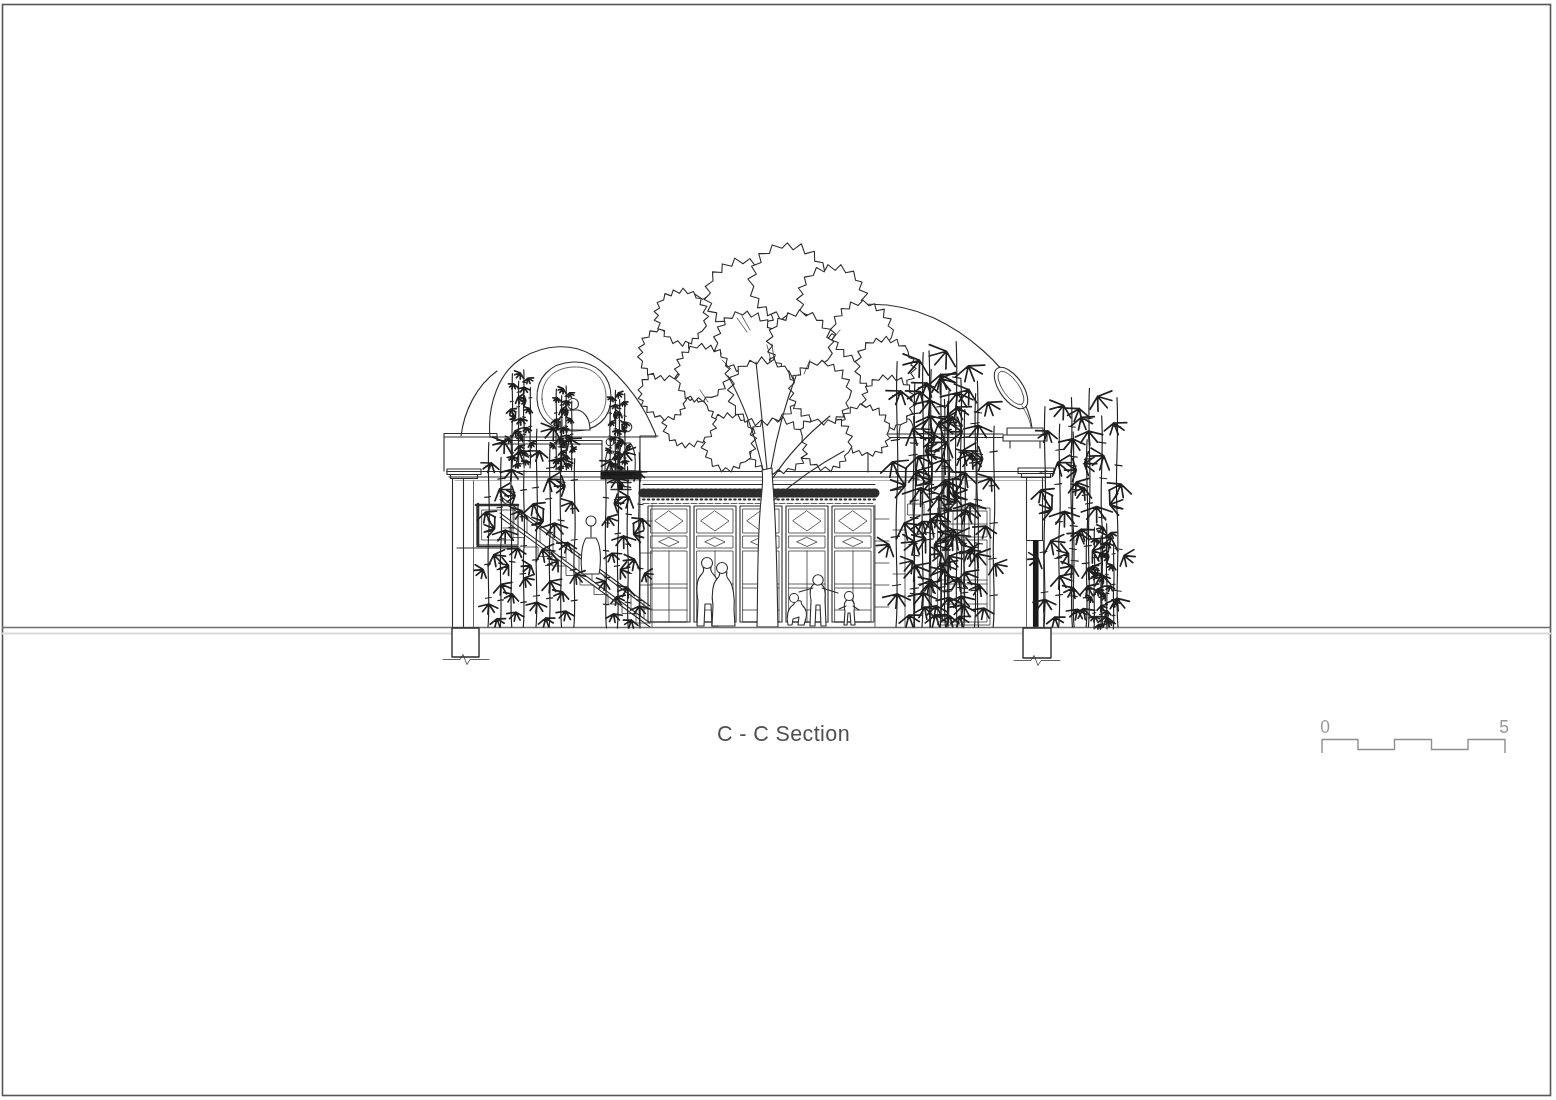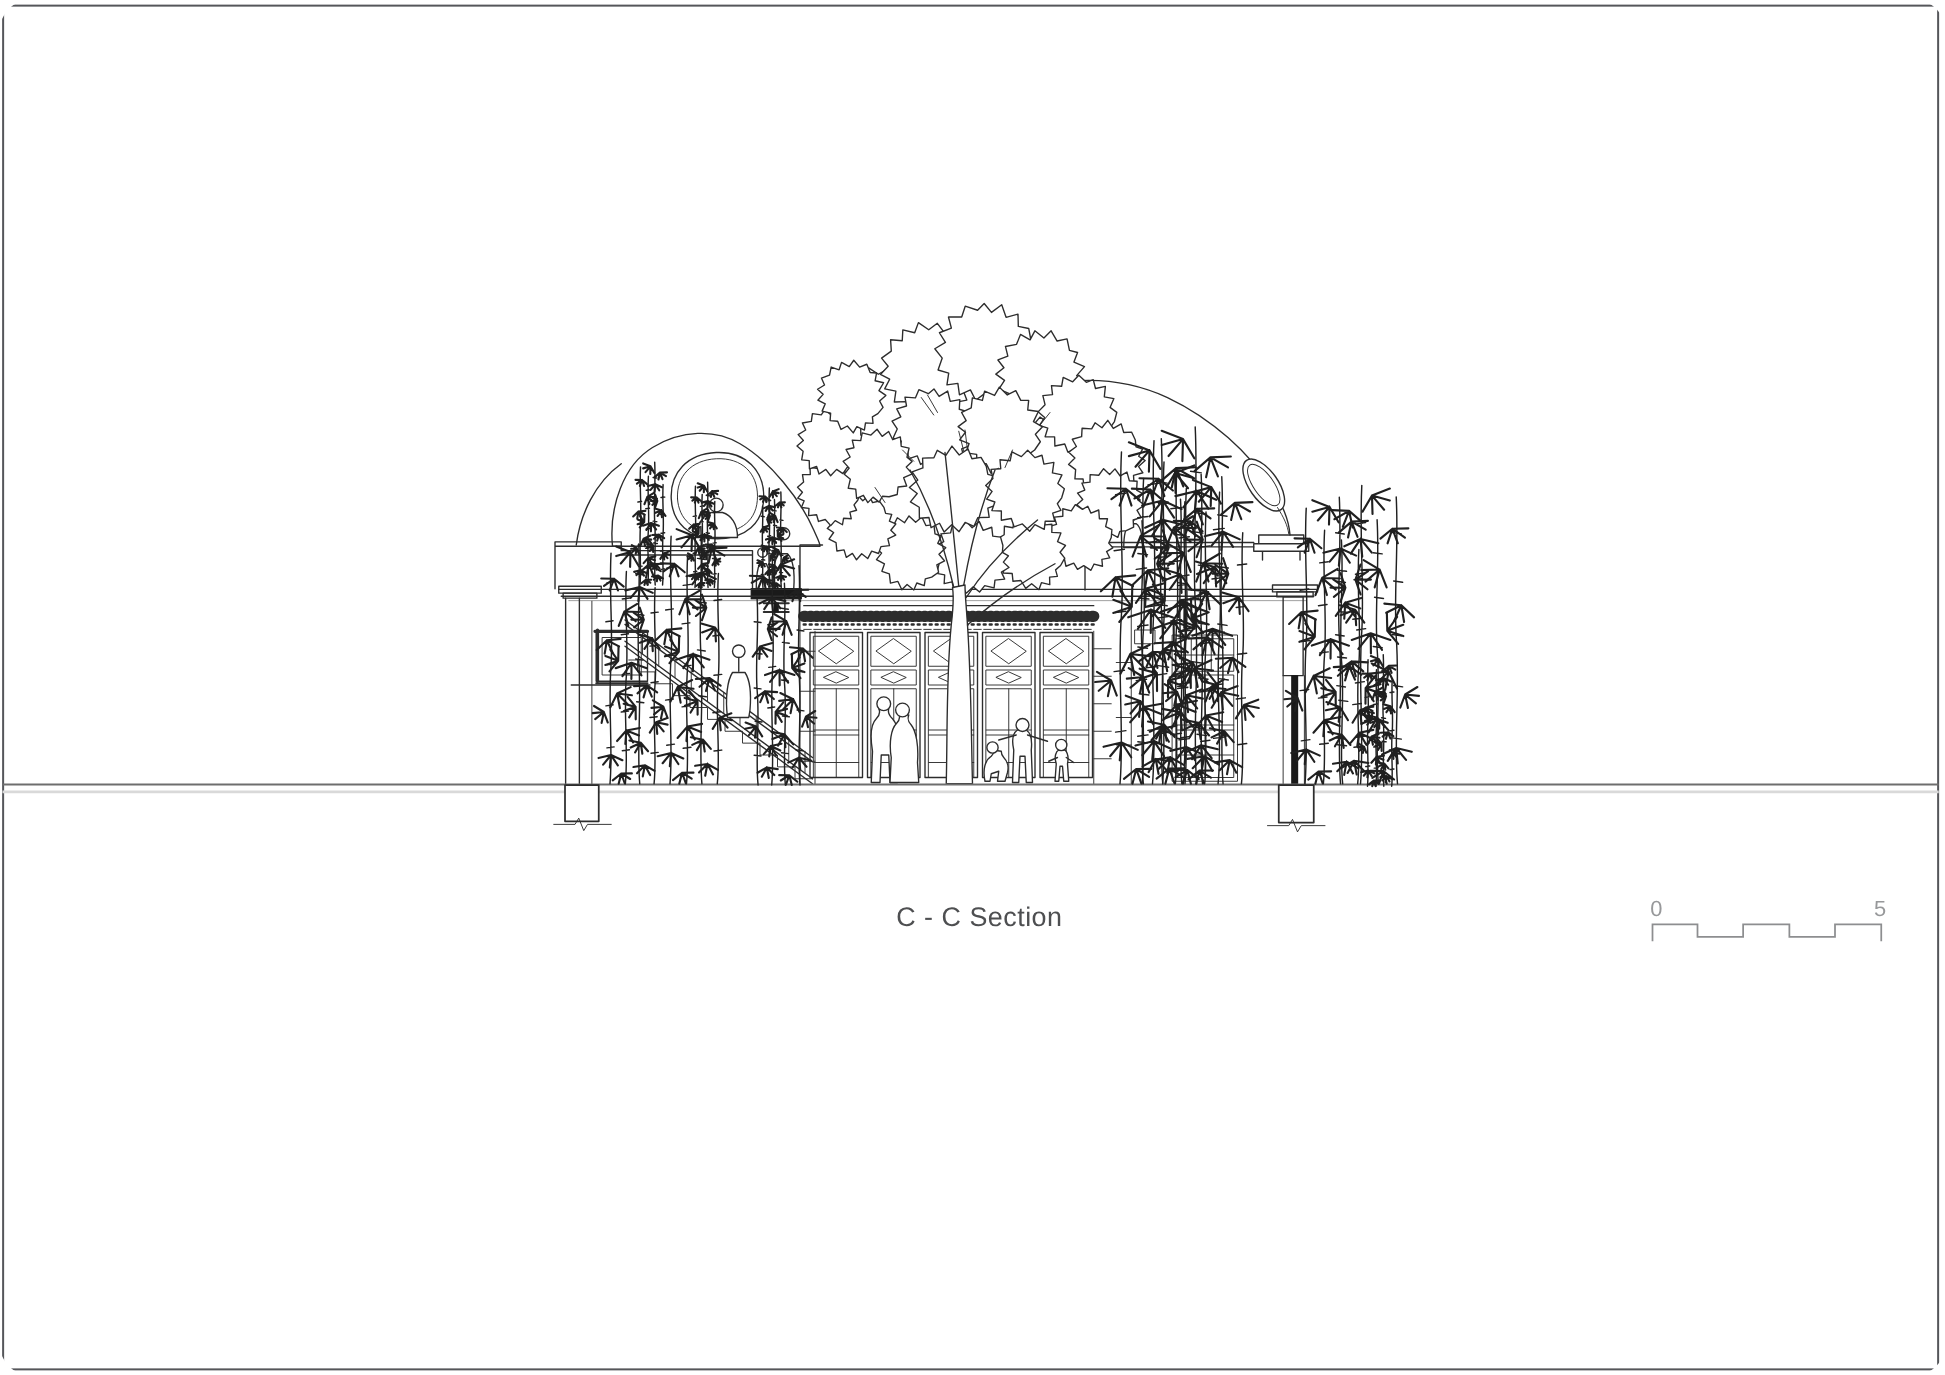--- a/index.html
+++ b/index.html
@@ -1,16 +1,16 @@
 <!DOCTYPE html>
 <html><head>
 <meta charset="utf-8">
 <style>
   html,body{margin:0;padding:0;background:#ffffff;}
-  .sheet{width:1556px;height:1100px;position:relative;background:#ffffff;overflow:hidden;border-radius:24px;}
+  .sheet{width:1556px;height:1100px;position:relative;background:#ffffff;overflow:hidden;}
   svg{display:block;}
   svg text{font-family:"Liberation Sans", sans-serif;}
   .ln{stroke:#2d2d2d;fill:none;stroke-width:1.1;stroke-linecap:round;stroke-linejoin:round;}
   .t0{stroke-width:0.75;}
   .t2{stroke-width:1.6;}
   .t3{stroke-width:2.6;}
   .fw{fill:#ffffff;}
   .dk{fill:#1a1a1a;stroke:#1a1a1a;}
   .lt{stroke:#9a9a9a;}
   .bam{stroke:#202020;stroke-width:1.15;fill:none;stroke-linecap:round;}

